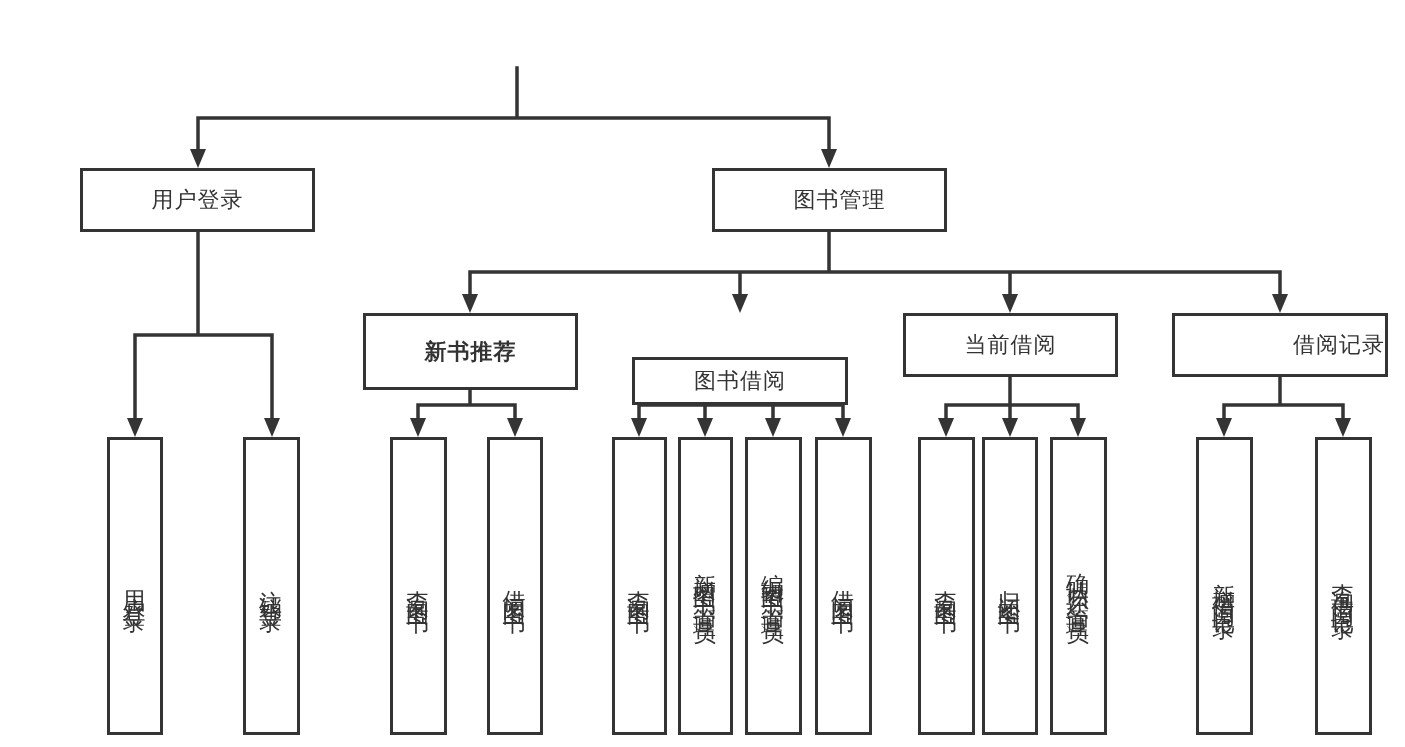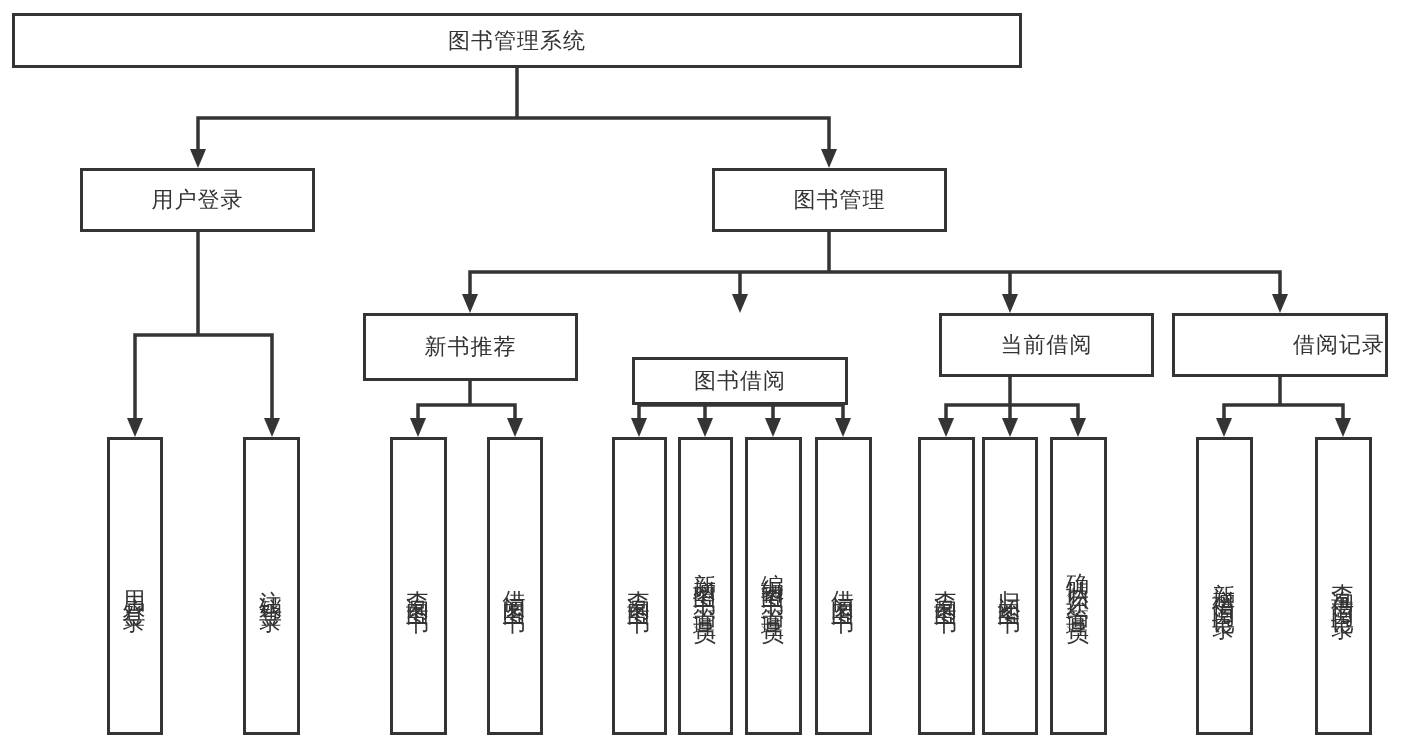--- a/index.html
+++ b/index.html
@@ -83,38 +83,35 @@
       <polygon points="765,418 781,418 773,437"></polygon>
       <polygon points="835,418 851,418 843,437"></polygon>
       <polygon points="938,418 954,418 946,437"></polygon>
       <polygon points="1002,418 1018,418 1010,437"></polygon>
       <polygon points="1070,418 1086,418 1078,437"></polygon>
       <polygon points="1216,418 1232,418 1224,437"></polygon>
       <polygon points="1335,418 1351,418 1343,437"></polygon>
     </g>
   </svg>
 
-  <div class="box" style="left:12px;top:13px;width:1010px;height:55px;">
-    <span class="h-label">图书管理系统</span>
-  </div>
 
   <div class="box" style="left:80px;top:168px;width:235px;height:64px;">
     <span class="h-label">用户登录</span>
   </div>
   <div class="box" style="left:712px;top:168px;width:235px;height:64px;padding-left:20px;">
     <span class="h-label">图书管理</span>
   </div>
 
-  <div class="box" style="left:363px;top:313px;width:215px;height:68px;">
+  <div class="box" style="left:363px;top:313px;width:215px;height:77px;font-weight:bold;">
     <span class="h-label">新书推荐</span>
   </div>
   <div class="box" style="left:632px;top:313px;width:216px;height:48px;margin-top:44px;">
     <span class="h-label">图书借阅</span>
   </div>
-  <div class="box" style="left:903px;top:313px;width:215px;height:64px;margin-left:36px;">
+  <div class="box" style="left:903px;top:313px;width:215px;height:64px;">
     <span class="h-label">当前借阅</span>
   </div>
   <div class="box" style="left:1172px;top:313px;width:216px;height:64px;justify-content:flex-end;">
     <span class="h-label">借阅记录</span>
   </div>
 
   <div class="box leaf" style="left:107px;width:56px;">
     <span class="v-label">用户登录</span>
   </div>
   <div class="box leaf" style="left:243px;width:57px;">

